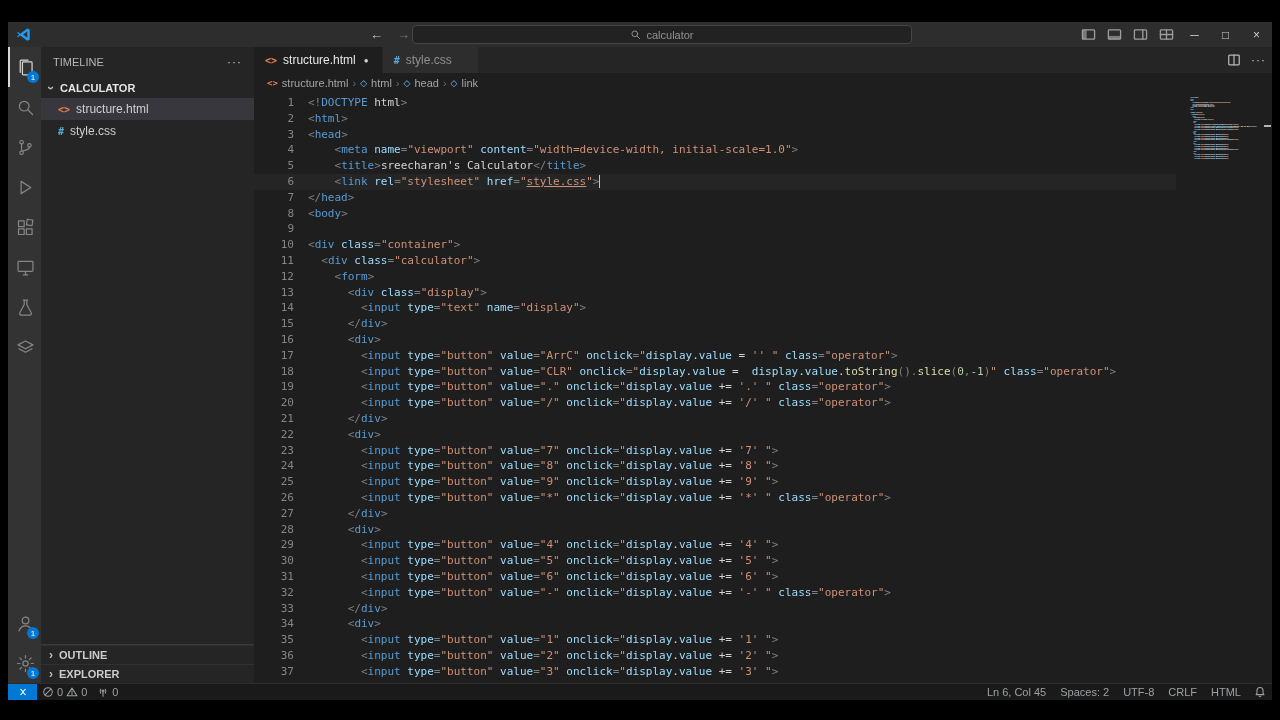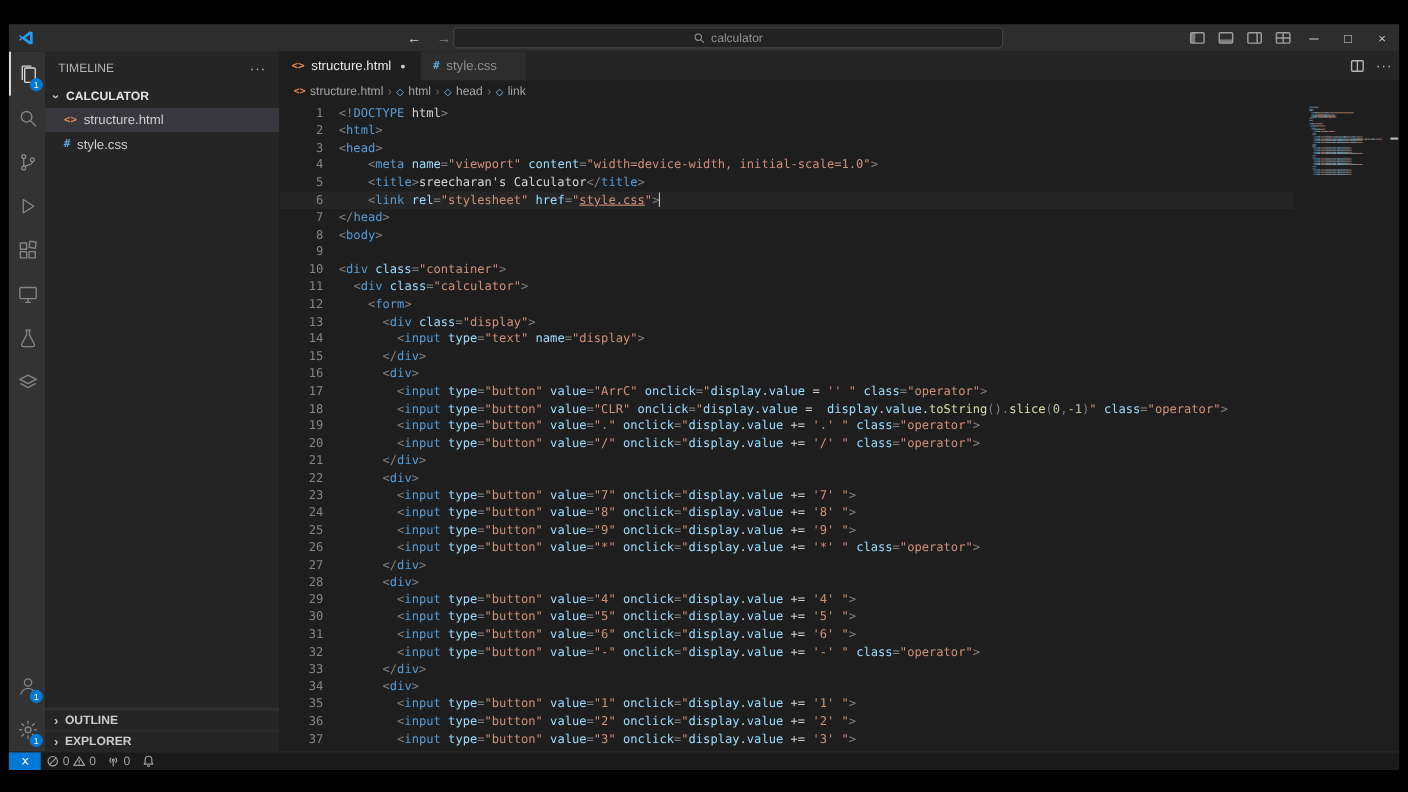--- a/index.html
+++ b/index.html
@@ -827,20 +827,27 @@
           <span>0</span>
         </div>
         <div class="sb-item">
           <svg class="icon" width="12" height="12" viewBox="0 0 16 16">
               <circle cx="8" cy="6.8" r="1.3"></circle>
               <path d="M8 8.6v5M5 4.3a4.2 4.2 0 0 0 0 5.2M11 4.3a4.2 4.2 0 0 1 0 5.2"></path>
             </svg>
           <span>0</span>
         </div>
       </div>
+      <div class="sb-right">
+          <span class="sb-item">Ln 6, Col 45</span>
+          <span class="sb-item">Spaces: 2</span>
+          <span class="sb-item">UTF-8</span>
+          <span class="sb-item">CRLF</span>
+          <span class="sb-item">HTML</span>
+        </div>
       <div class="sb-bell">
         <svg class="icon" width="12" height="12" viewBox="0 0 16 16">
             <path d="M8 2a4 4 0 0 0-4 4v3.2L2.8 11.5h10.4L12 9.2V6a4 4 0 0 0-4-4z"></path>
             <path d="M6.8 13.5a1.3 1.3 0 0 0 2.4 0"></path>
           </svg>
       </div>
     </footer>
 
   </div>
 </div>

